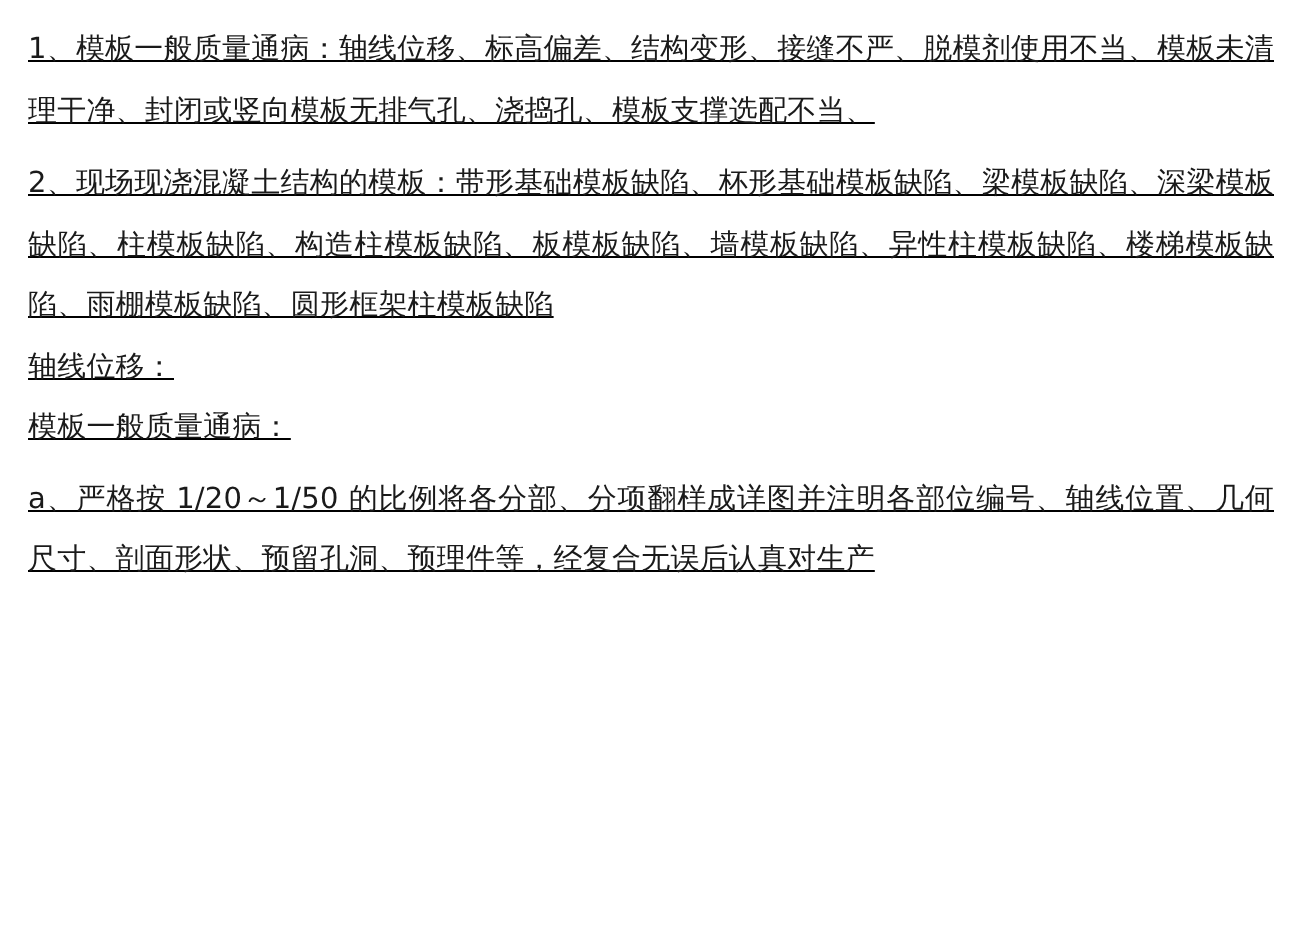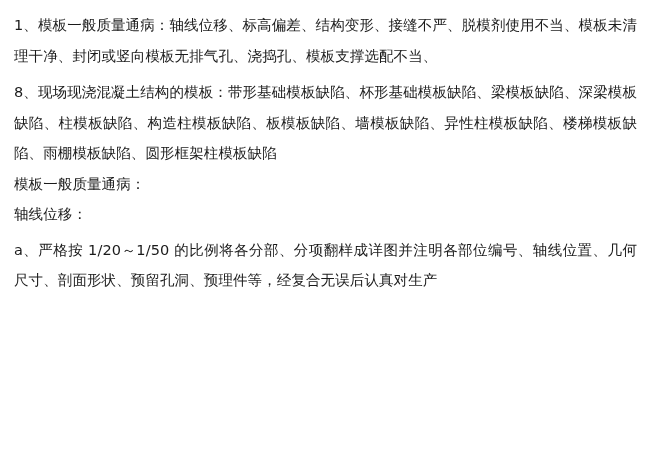--- a/index.html
+++ b/index.html
@@ -12,20 +12,21 @@
     background: #ffffff;
     font-family: "DejaVu Sans", "Liberation Sans", sans-serif;
     overflow: hidden;
   }
   .page {
     width: 651px;
     height: 364px;
     box-sizing: border-box;
     padding: 10px 14px 0 14px;
     position: relative;
+    text-decoration: underline;
   }
   .para {
     font-size: 14.5px;
     line-height: 30.5px;
     color: #1a1a1a;
     text-align: justify;
     letter-spacing: 0.1px;
     margin: 0;
     word-break: break-all;
   }
@@ -44,23 +45,23 @@
 </style>
 </head>
 <body>
 
 <div class="page">
 
   <p class="para">1、模板一般质量通病：轴线位移、标高偏差、结构变形、接缝不严、脱模剂使用不当、模板未清理干净、封闭或竖向模板无排气孔、浇捣孔、模板支撑选配不当、</p>
 
   <div class="spacer-row"></div>
 
-  <p class="para">8、现场现浇混凝土结构的模板：带形基础模板缺陷、杯形基础模板缺陷、梁模板缺陷、深梁模板缺陷、柱模板缺陷、构造柱模板缺陷、板模板缺陷、墙模板缺陷、异性柱模板缺陷、楼梯模板缺陷、雨棚模板缺陷、圆形框架柱模板缺陷</p>
+  <p class="para">2、现场现浇混凝土结构的模板：带形基础模板缺陷、杯形基础模板缺陷、梁模板缺陷、深梁模板缺陷、柱模板缺陷、构造柱模板缺陷、板模板缺陷、墙模板缺陷、异性柱模板缺陷、楼梯模板缺陷、雨棚模板缺陷、圆形框架柱模板缺陷</p>
+
+  <p class="para tight gap-xs">轴线位移：</p>
 
   <p class="para tight">模板一般质量通病：</p>
-
-  <p class="para tight gap-xs">轴线位移：</p>
 
   <div class="spacer-row"></div>
 
   <p class="para">a、严格按 1/20～1/50 的比例将各分部、分项翻样成详图并注明各部位编号、轴线位置、几何尺寸、剖面形状、预留孔洞、预理件等，经复合无误后认真对生产</p>
 
 </div>
 
 </body></html>

